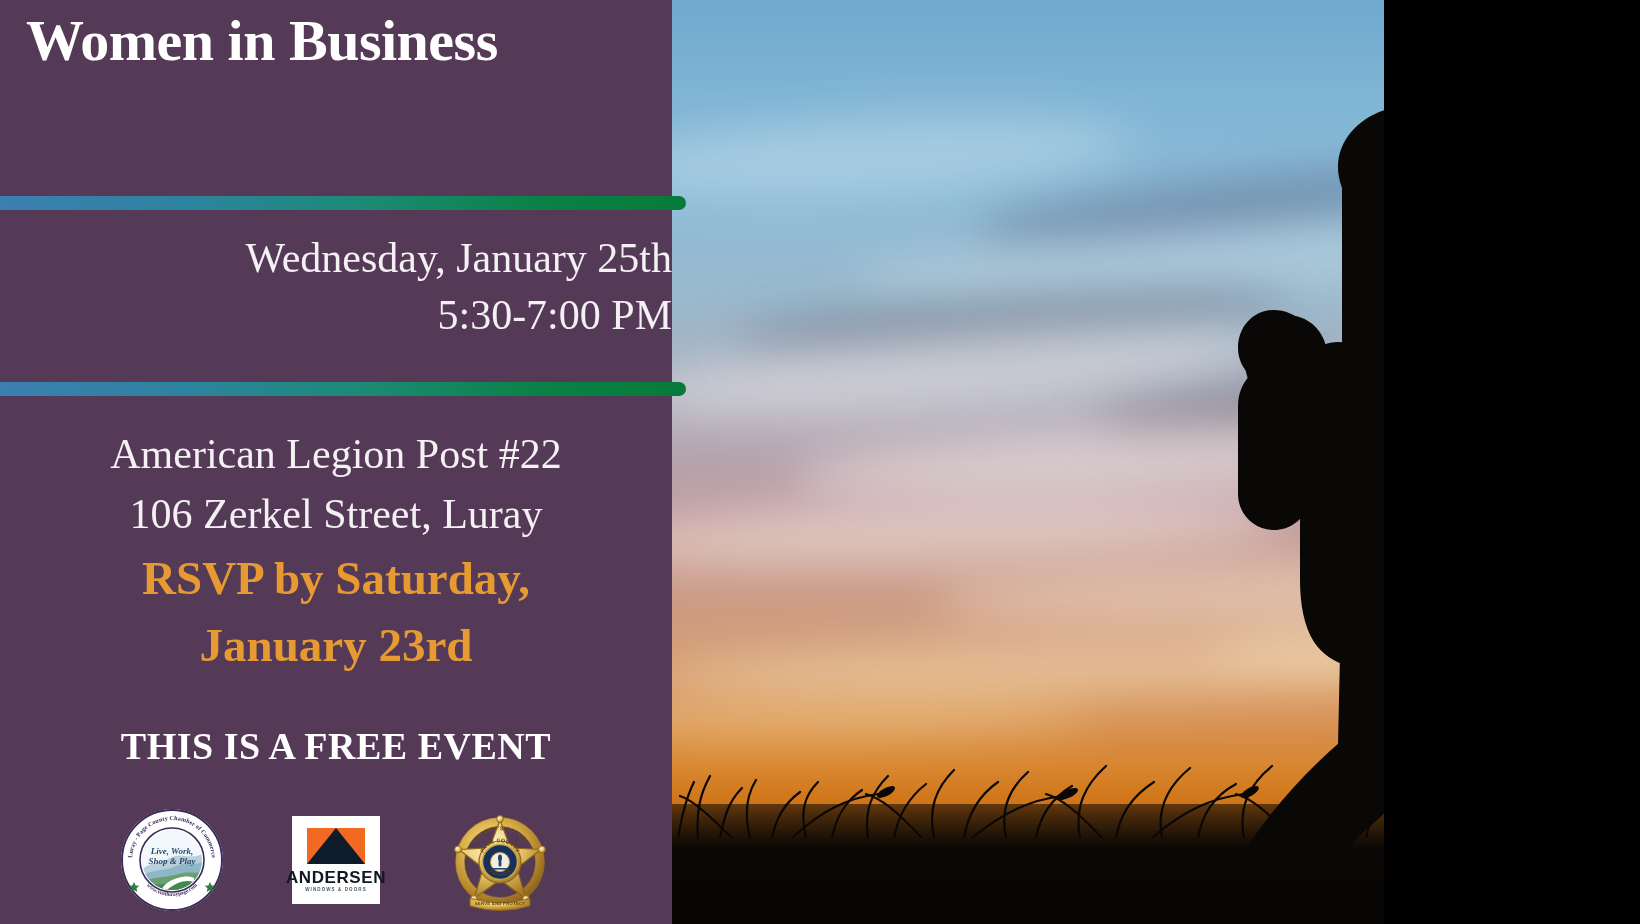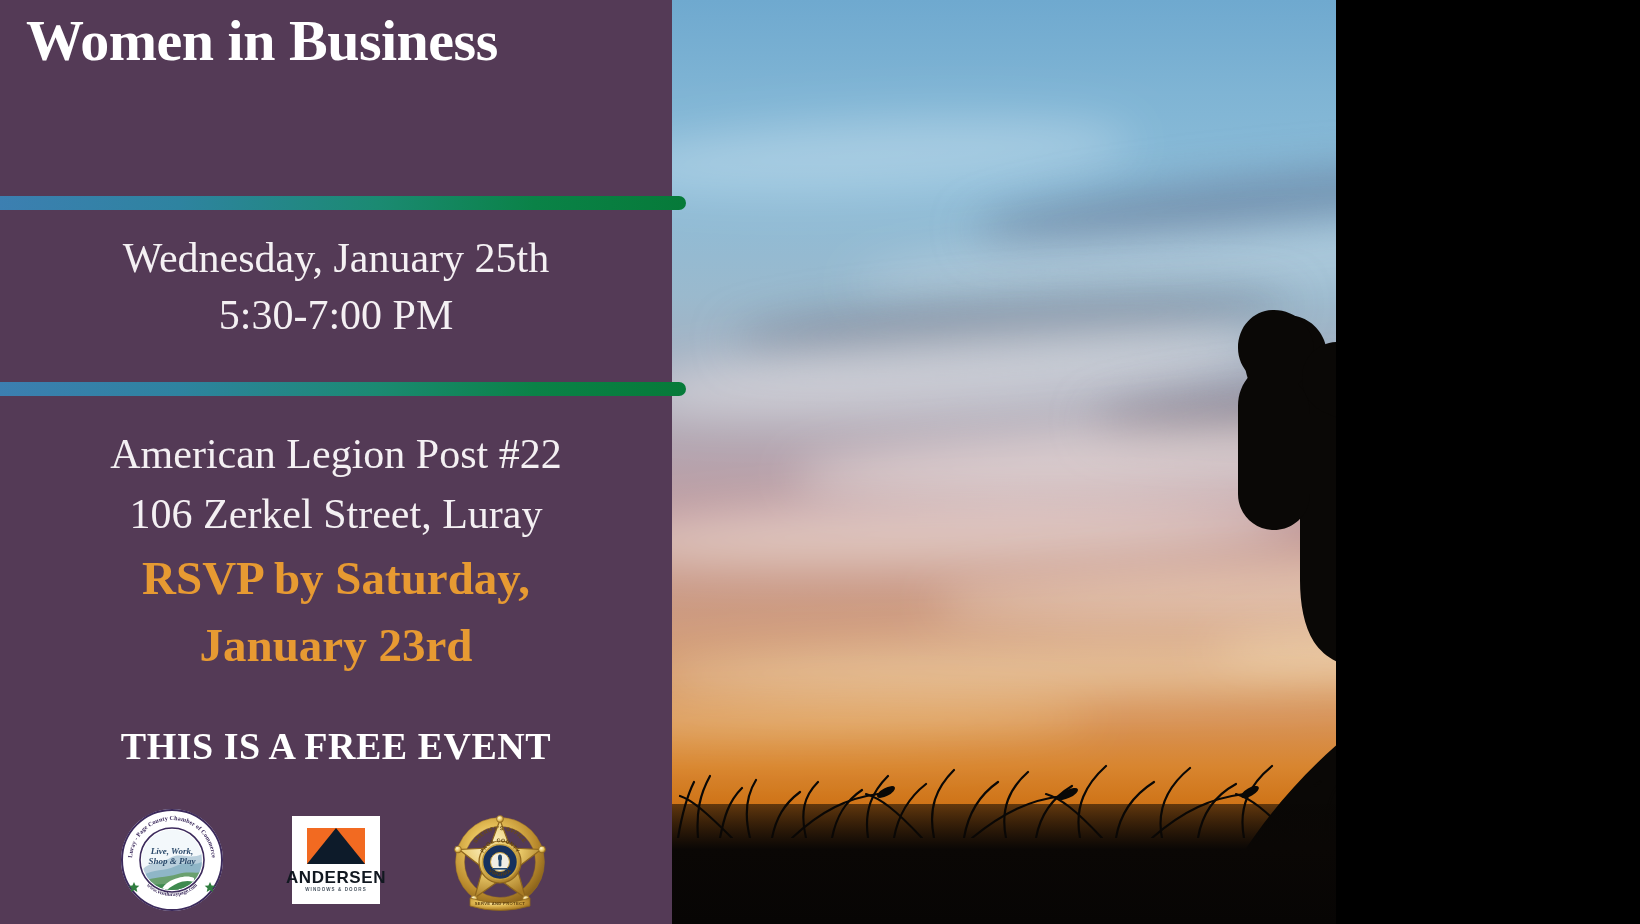--- a/index.html
+++ b/index.html
@@ -7,20 +7,21 @@
     padding: 0;
     background: #000;
   }
   #poster {
     position: relative;
     width: 1336px;
     height: 924px;
     overflow: hidden;
     font-family: "Liberation Serif", "DejaVu Serif", serif;
     background: #fca5a5;
+    padding-left: 48px;
   }
 
   
   .photo {
     position: absolute;
     left: 672px;
     top: 0;
     width: 968px;
     height: 924px;
     overflow: hidden;
@@ -135,21 +136,21 @@
     background: linear-gradient(to right, #3c7fb1 0%, #2e83a0 26%, #1b8a72 55%, #0a8247 78%, #067a39 100%);
   }
   .rule-1 { top: 196px; }
   .rule-2 { top: 382px; }
 
   .datetime-block {
     position: absolute;
     top: 230px;
     left: 0;
     width: 672px;
-    text-align: center;
+    text-align: right;
   }
   .datetime-line {
     color: #f4f0f3;
     font-size: 42px;
     line-height: 1.36;
     font-weight: normal;
   }
 
   .venue-block {
     position: absolute;

